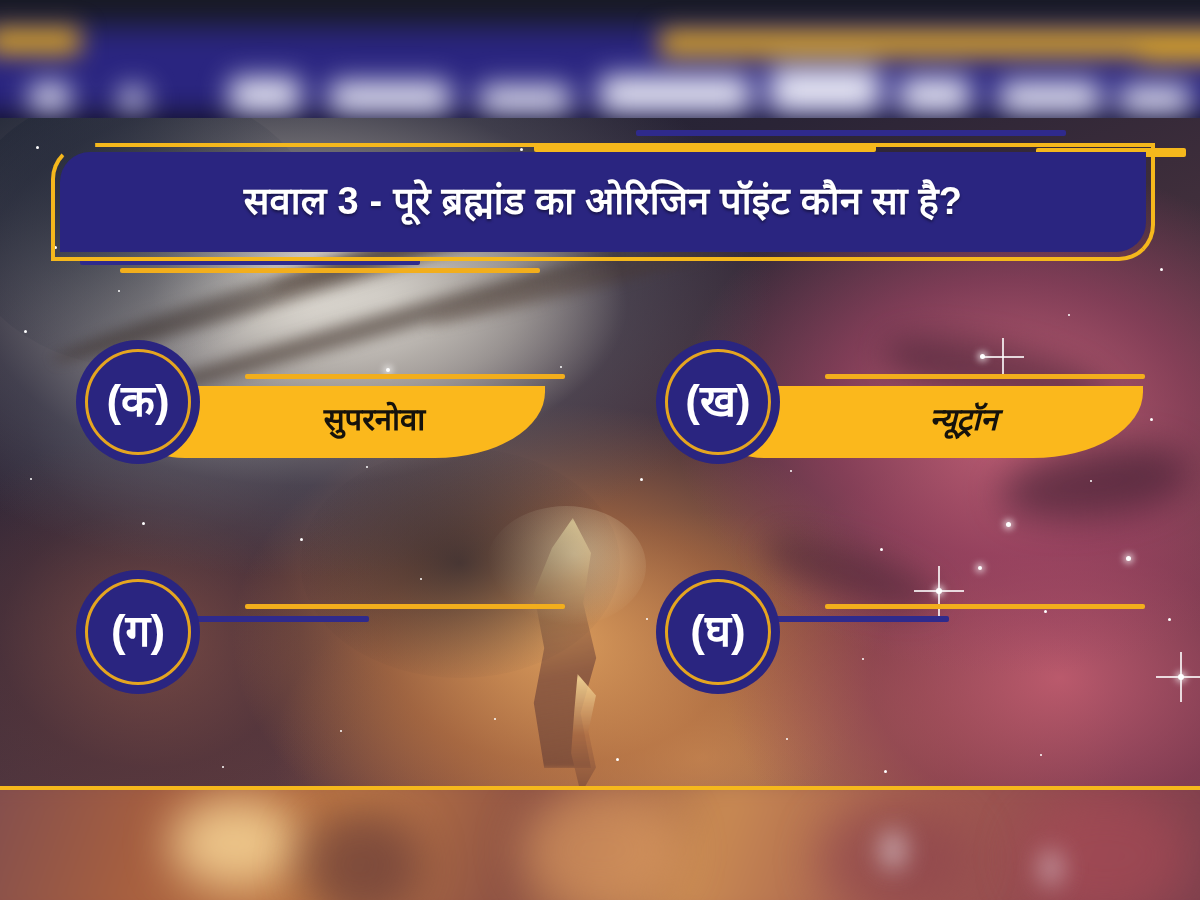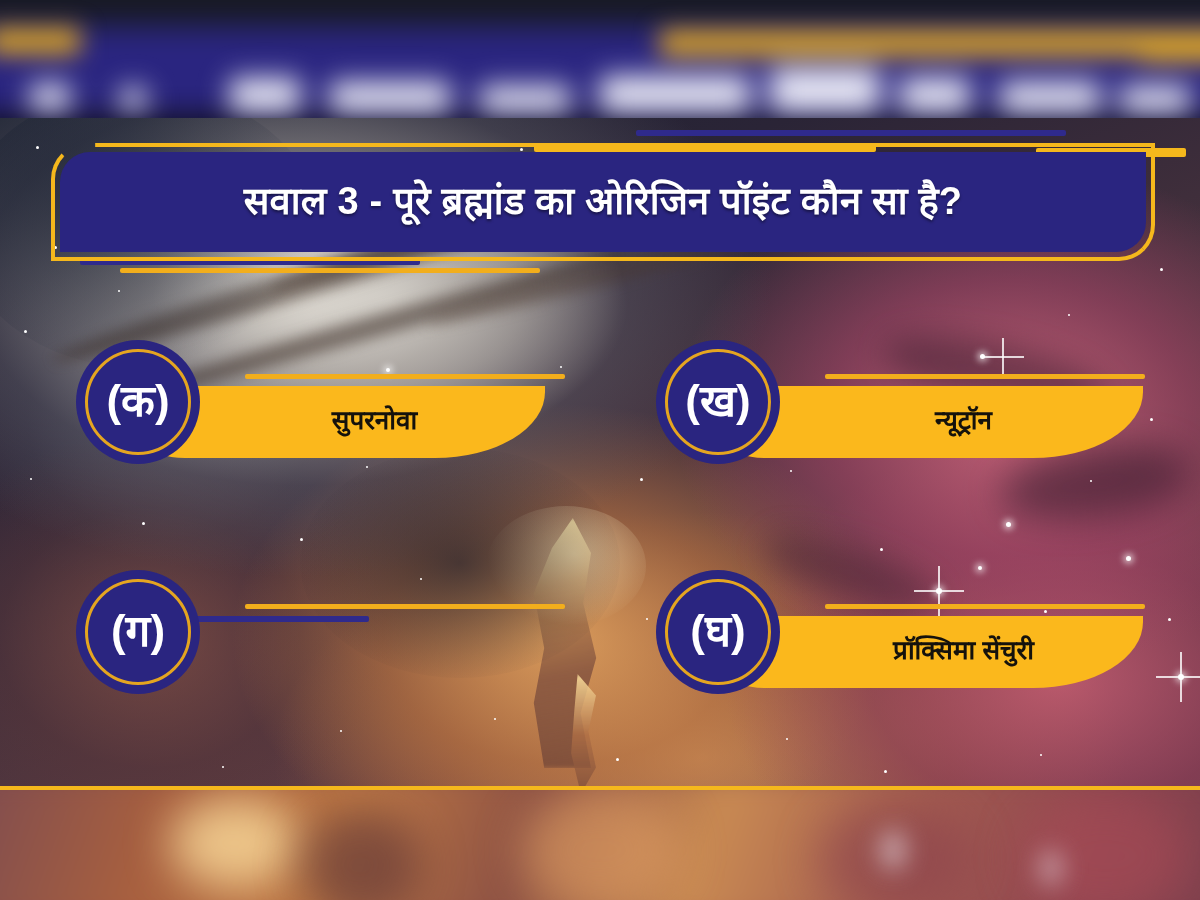--- a/index.html
+++ b/index.html
@@ -108,21 +108,21 @@
 
   .opt-pill {
     position:absolute; left:55px; top:56px; width:430px; height:72px;
     background:#fbb81c;
     border-bottom-left-radius:70px 56px;
     border-bottom-right-radius:110px 66px;
     display:flex; align-items:center; justify-content:center;
     padding-left:115px; padding-right:26px; padding-bottom:4px;
   }
   .opt-label {
-    color:#15120c; font-size:26px; font-weight:bold; white-space:nowrap;
+    color:#15120c; font-size:31px; font-weight:bold; white-space:nowrap;
     line-height:1.1;
   }
   .opt-line-gold {
     position:absolute; left:185px; top:44px; width:320px; height:5px;
     background:#f2ae1c; border-radius:2px;
   }
   .opt-line-navy {
     position:absolute; left:113px; top:56px; width:196px; height:6px;
     background:#2f2a8c; border-radius:2px;
   }
@@ -138,21 +138,21 @@
   .opt-badge .glyph {
     color:#ffffff; font-size:44px; font-weight:bold; line-height:1;
     position:relative; top:-1px;
   }
 
   #opt-a { left:60px;  top:330px; width:560px; height:150px; }
   #opt-b { left:640px; top:330px; width:560px; height:150px; }
   #opt-c { left:60px;  top:560px; width:560px; height:150px; }
   #opt-d { left:640px; top:560px; width:560px; height:150px; }
 
-  #opt-b .opt-pill, #opt-d .opt-pill { width:448px; }
+  #opt-b .opt-pill, #opt-d .opt-pill { width:448px;font-style:italic; }
 </style>
 </head>
 <body>
 
 <div id="stage">
 
   <div id="band-top" class="blur-band">
     <div class="inner"></div>
     <div class="gold-blobs">
       <div class="gb" style="left:-12px; top:28px; width:92px;"></div>
@@ -304,23 +304,20 @@
     <div class="opt-line-navy"></div>
     <div class="opt-badge">
       <div class="ring"></div>
       <span class="glyph">(ग)</span>
     </div>
   </div>
 
   <div class="option" id="opt-d">
     <div class="opt-line-gold"></div>
     <div class="opt-line-navy"></div>
-    <div class="opt-pill">
-      <span class="opt-label">प्रॉक्सिमा सेंचुरी</span>
-    </div>
     <div class="opt-badge">
       <div class="ring"></div>
       <span class="glyph">(घ)</span>
     </div>
   </div>
 
   <div id="gold-rule"></div>
   <div id="band-bottom" class="blur-band">
     <div class="inner"></div>
     <div class="blob" style="left:170px; top:8px;  width:130px; height:90px; background:rgba(255,226,160,0.75);"></div>

